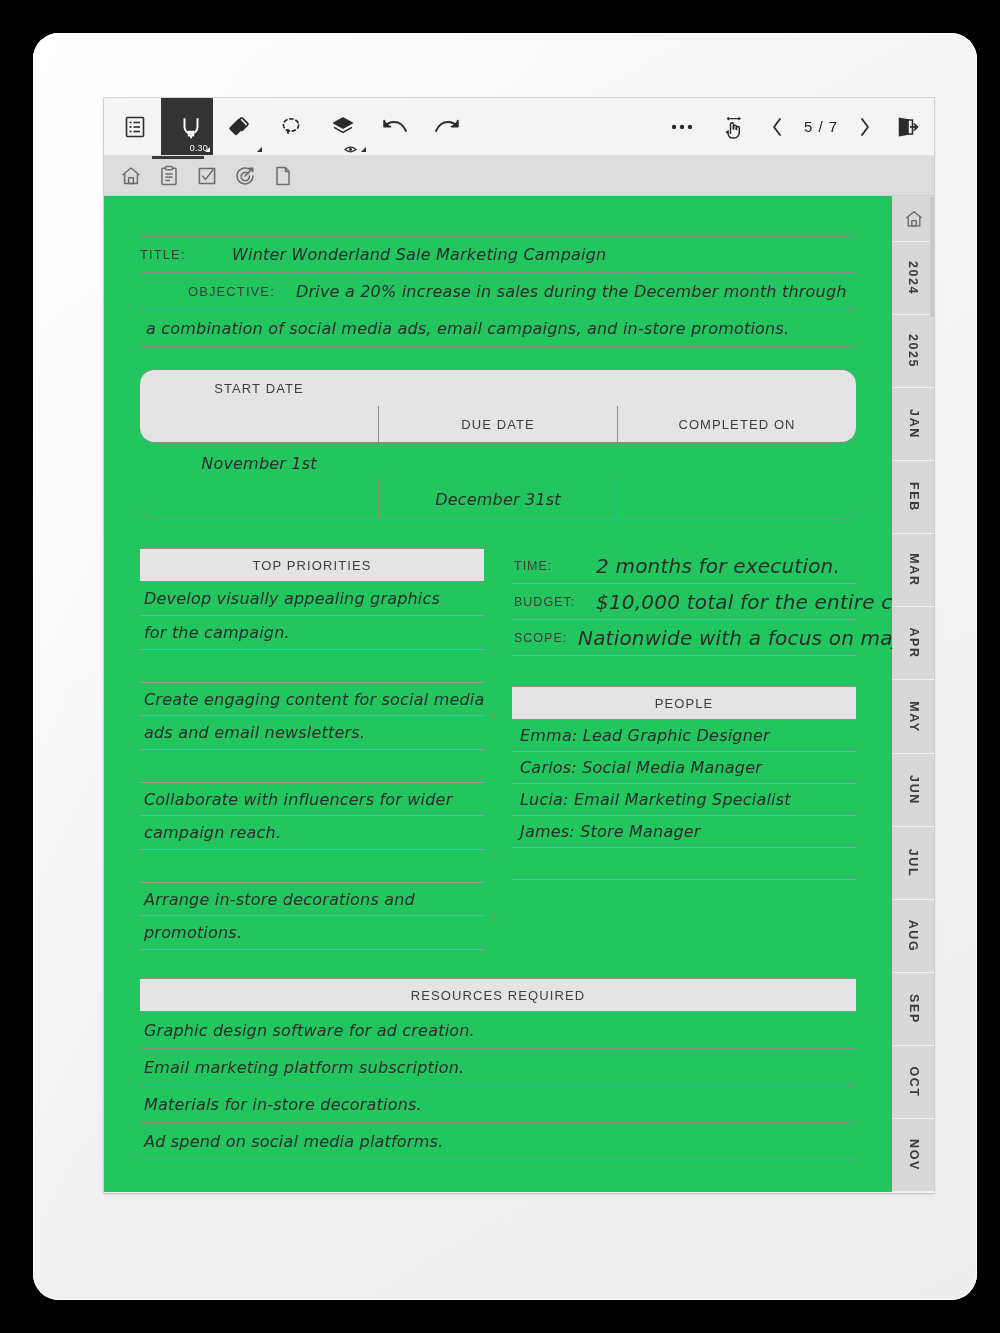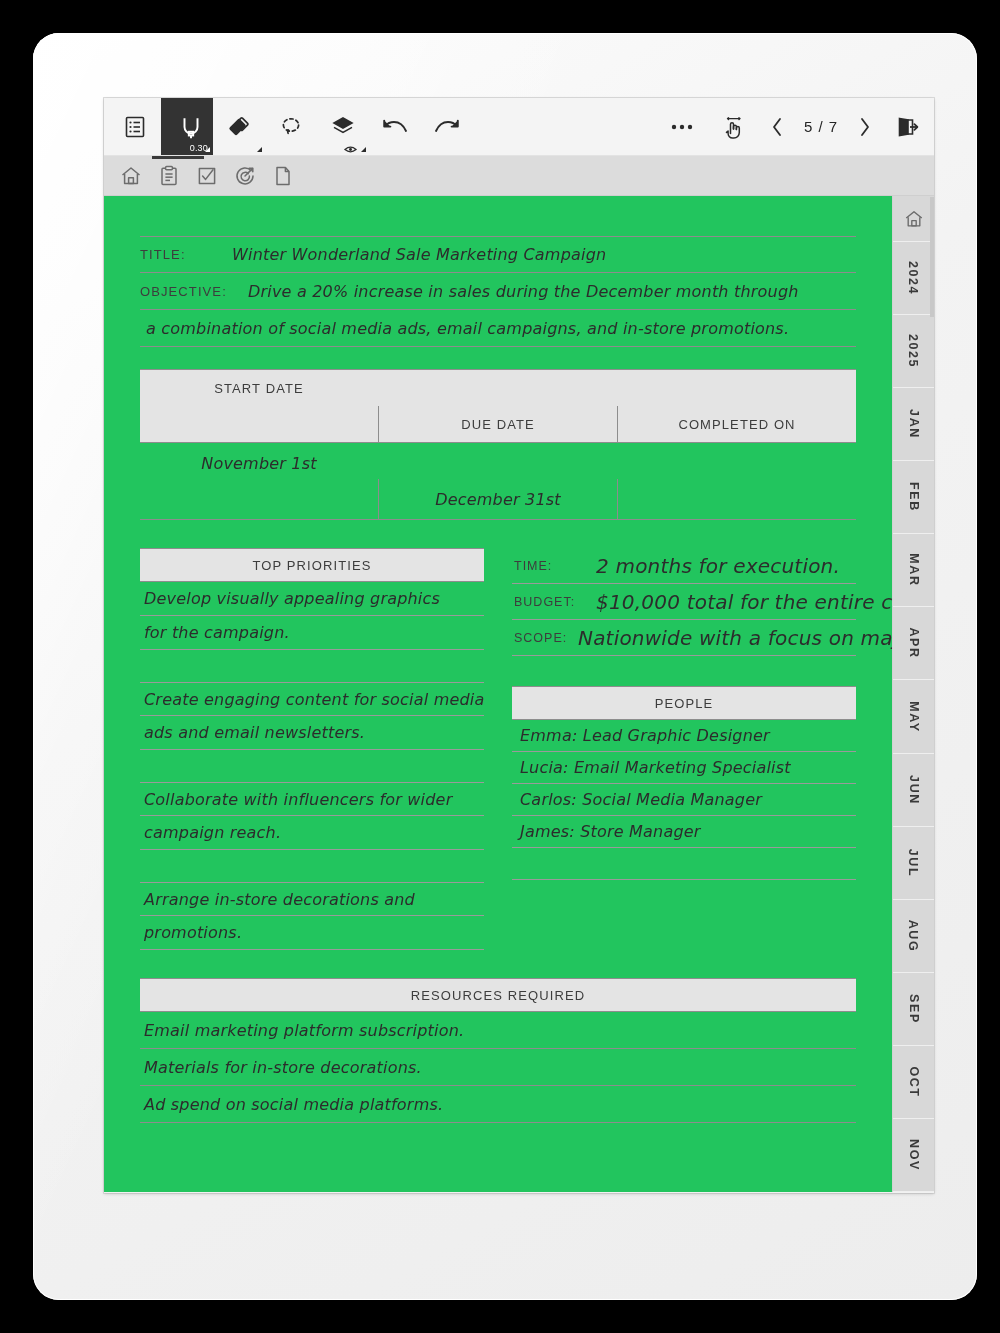--- a/index.html
+++ b/index.html
@@ -174,24 +174,24 @@
     display: flex;
     align-items: center;
     justify-content: center;
     border-top: 1.5px solid #8d8d8d;
     border-bottom: 1.5px solid #8d8d8d;
   }
 
   
   #title-row { border-top: 1.5px solid #8d8d8d; }
   .inline-lbl { width: 92px; flex: none; }
-  .inline-lbl.wide { width: 108px; }
-
-  
-  #date-head, #date-body { display: flex; }
+  .inline-lbl.wide { width: 108px; margin-left: 48px; }
+
+  
+  #date-head, #date-body { display: flex; border-radius: 15px; }
   #date-head { background: #e4e4e4; border-top: 1.5px solid #8d8d8d; border-bottom: 1.5px solid #8d8d8d; }
   #date-body { border-bottom: 1.5px solid #8d8d8d; }
   .dcell {
     flex: 1;
     height: 36px;
     display: flex;
     align-items: center;
     justify-content: center;
   }
   .dcell + .dcell { border-left: 1.5px solid #8d8d8d; margin-top: 36px; }
@@ -561,36 +561,39 @@
             <div style="height:30px"></div>
 
             <div>
               <div class="sec-head">
                 <span class="lbl">PEOPLE</span>
               </div>
               <div class="ppl-row">
                 <span class="hand">Emma: Lead Graphic Designer</span>
               </div>
               <div class="ppl-row">
+                <span class="hand">Carlos: Social Media Manager</span>
+              </div>
+              <div class="ppl-row">
                 <span class="hand">Lucia: Email Marketing Specialist</span>
-              </div>
-              <div class="ppl-row">
-                <span class="hand">Carlos: Social Media Manager</span>
               </div>
               <div class="ppl-row">
                 <span class="hand">James: Store Manager</span>
               </div>
               <div class="ppl-row blank"></div>
             </div>
           </div>
         </div>
 
         <div id="resources">
           <div class="sec-head">
             <span class="lbl">RESOURCES REQUIRED</span>
+          </div>
+          <div class="res-row">
+            <span class="hand">Graphic design software for ad creation.</span>
           </div>
           <div class="res-row">
             <span class="hand">Email marketing platform subscription.</span>
           </div>
           <div class="res-row">
             <span class="hand">Materials for in-store decorations.</span>
           </div>
           <div class="res-row">
             <span class="hand">Ad spend on social media platforms.</span>
           </div>

